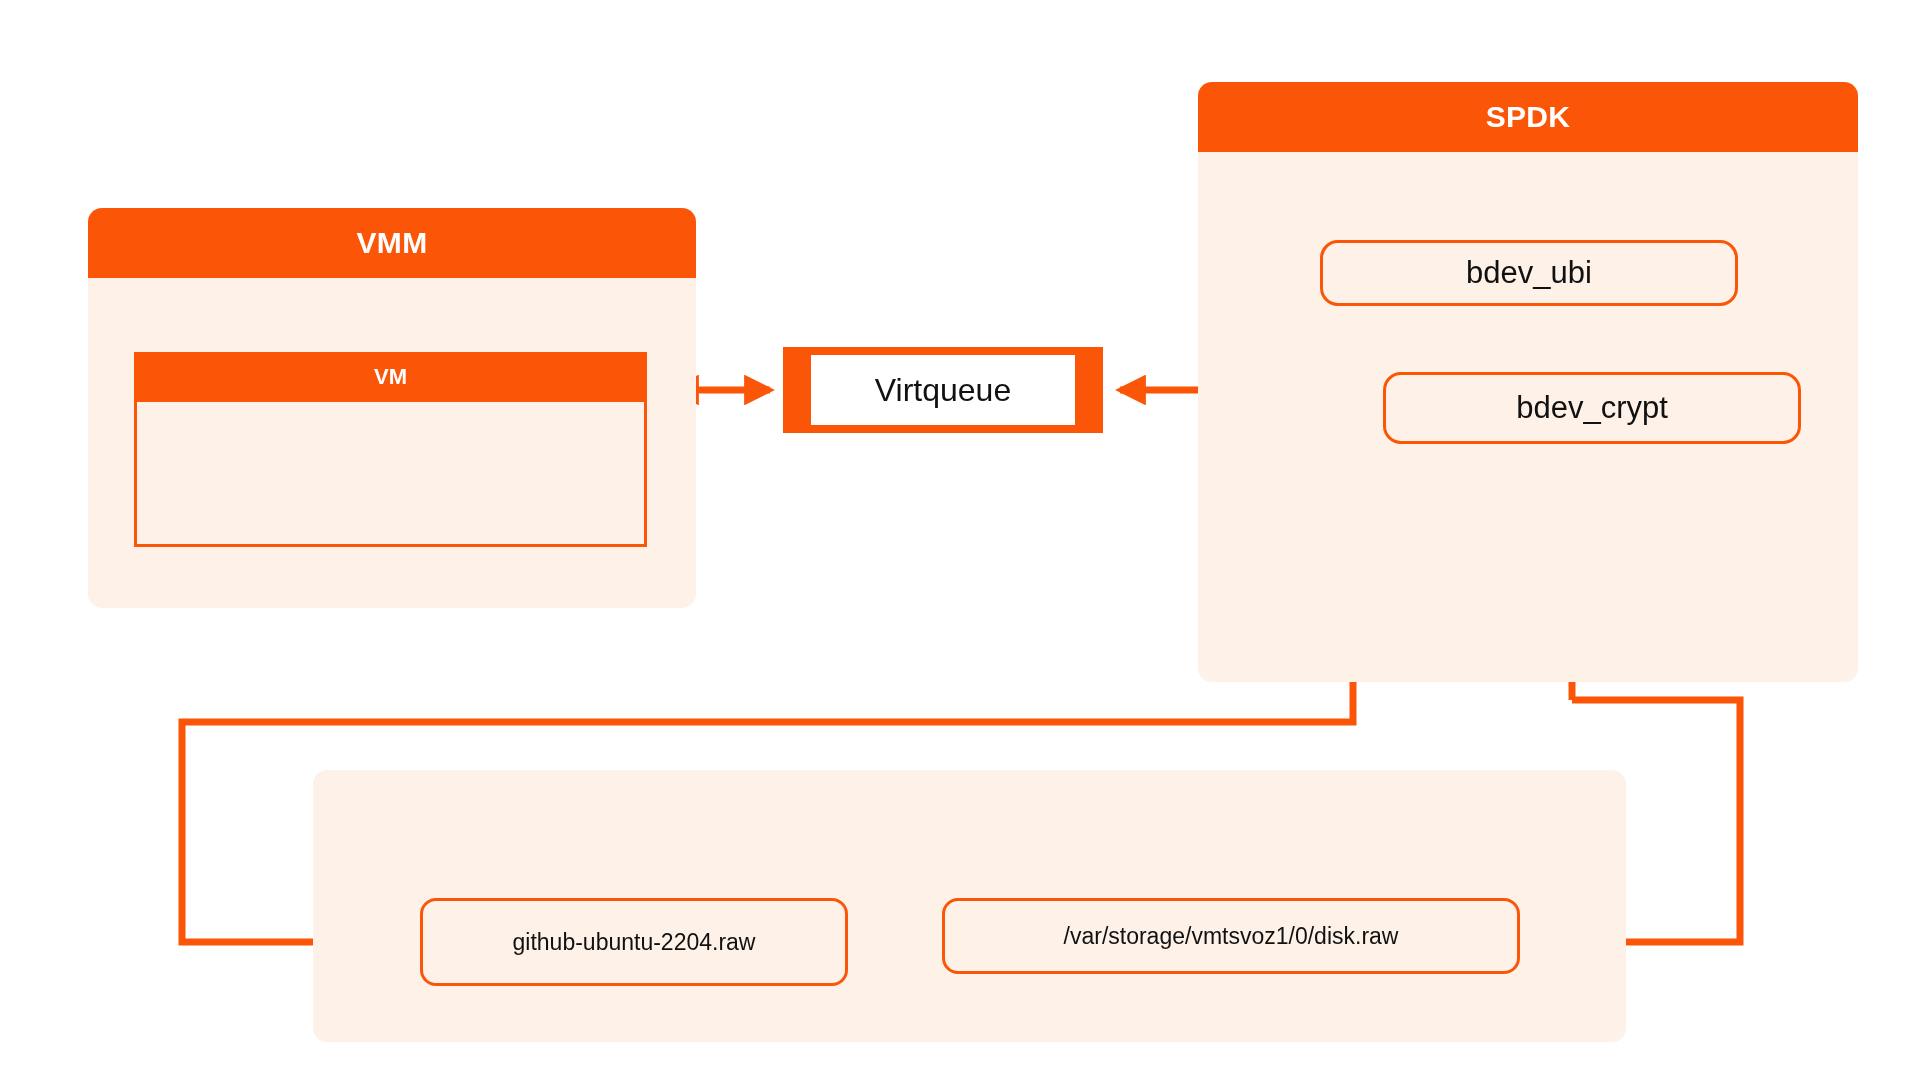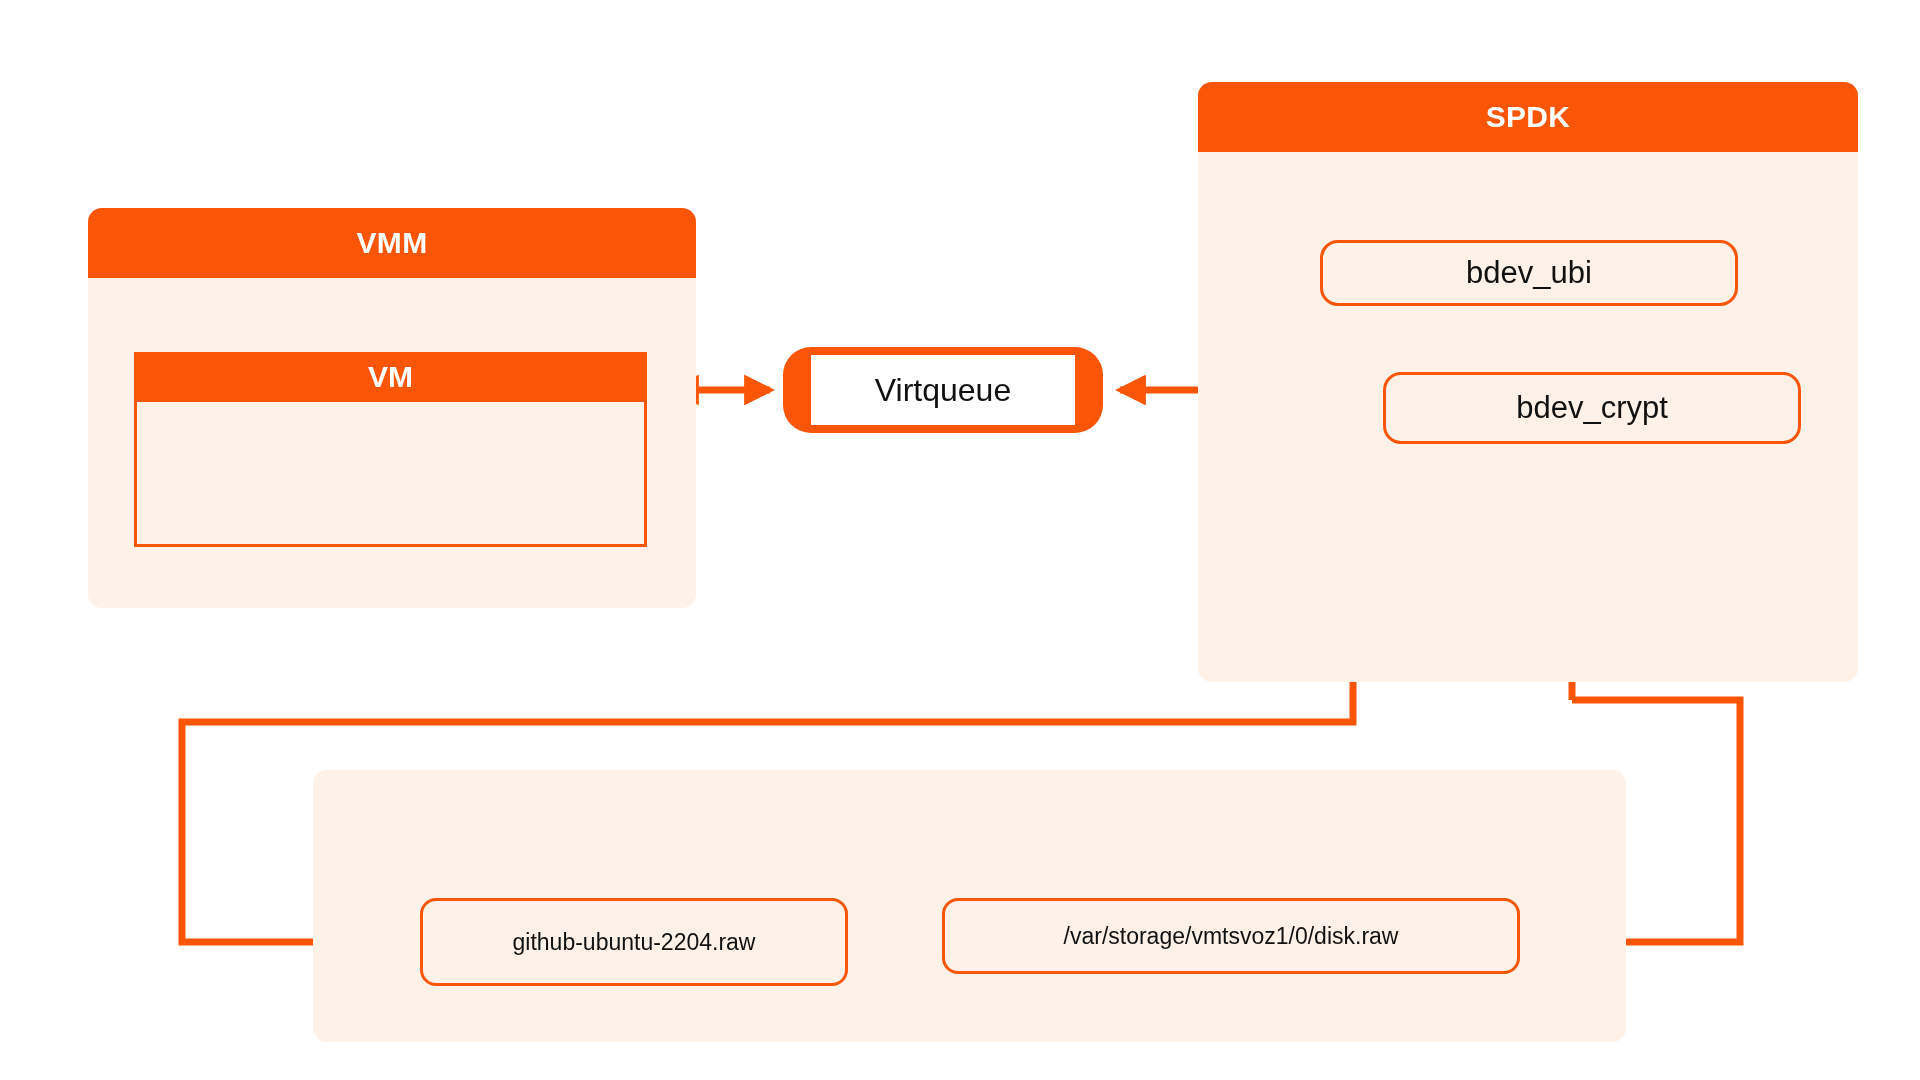--- a/index.html
+++ b/index.html
@@ -66,21 +66,21 @@
     border: 3px solid #FB5607;
   }
   .vmbox-header {
     height: 50px;
     background: #FB5607;
     color: #FFFFFF;
     display: flex;
     align-items: center;
     justify-content: center;
     font-weight: bold;
-    font-size: 30px;
+    font-size: 22px;
     margin: -3px -3px 0 -3px;
   }
   .vmbox-body {
     height: 100%;
   }
 
   
   .node {
     position: absolute;
     z-index: 3;
@@ -155,21 +155,21 @@
   <div class="panel" style="left:88px; top:208px; width:608px; height:400px;">
     <div class="panel-header">VMM</div>
     <div class="panel-body" style="height:330px;"></div>
   </div>
 
   <div class="vmbox" style="left:134px; top:352px; width:513px; height:195px;">
     <div class="vmbox-header">VM</div>
     <div class="vmbox-body"></div>
   </div>
 
-  <div class="virtqueue" style="left:783px; top:347px; width:320px; height:86px;border-radius:28px;">
+  <div class="virtqueue" style="left:783px; top:347px; width:320px; height:86px;">
     <div class="virtqueue-inner">Virtqueue</div>
   </div>
 
   <div class="panel" style="left:1198px; top:82px; width:660px; height:600px;">
     <div class="panel-header">SPDK</div>
     <div class="panel-body" style="height:530px;"></div>
   </div>
 
   <div class="node" style="left:1320px; top:192px; width:418px; height:66px;margin-top:48px;">bdev_ubi</div>
 

